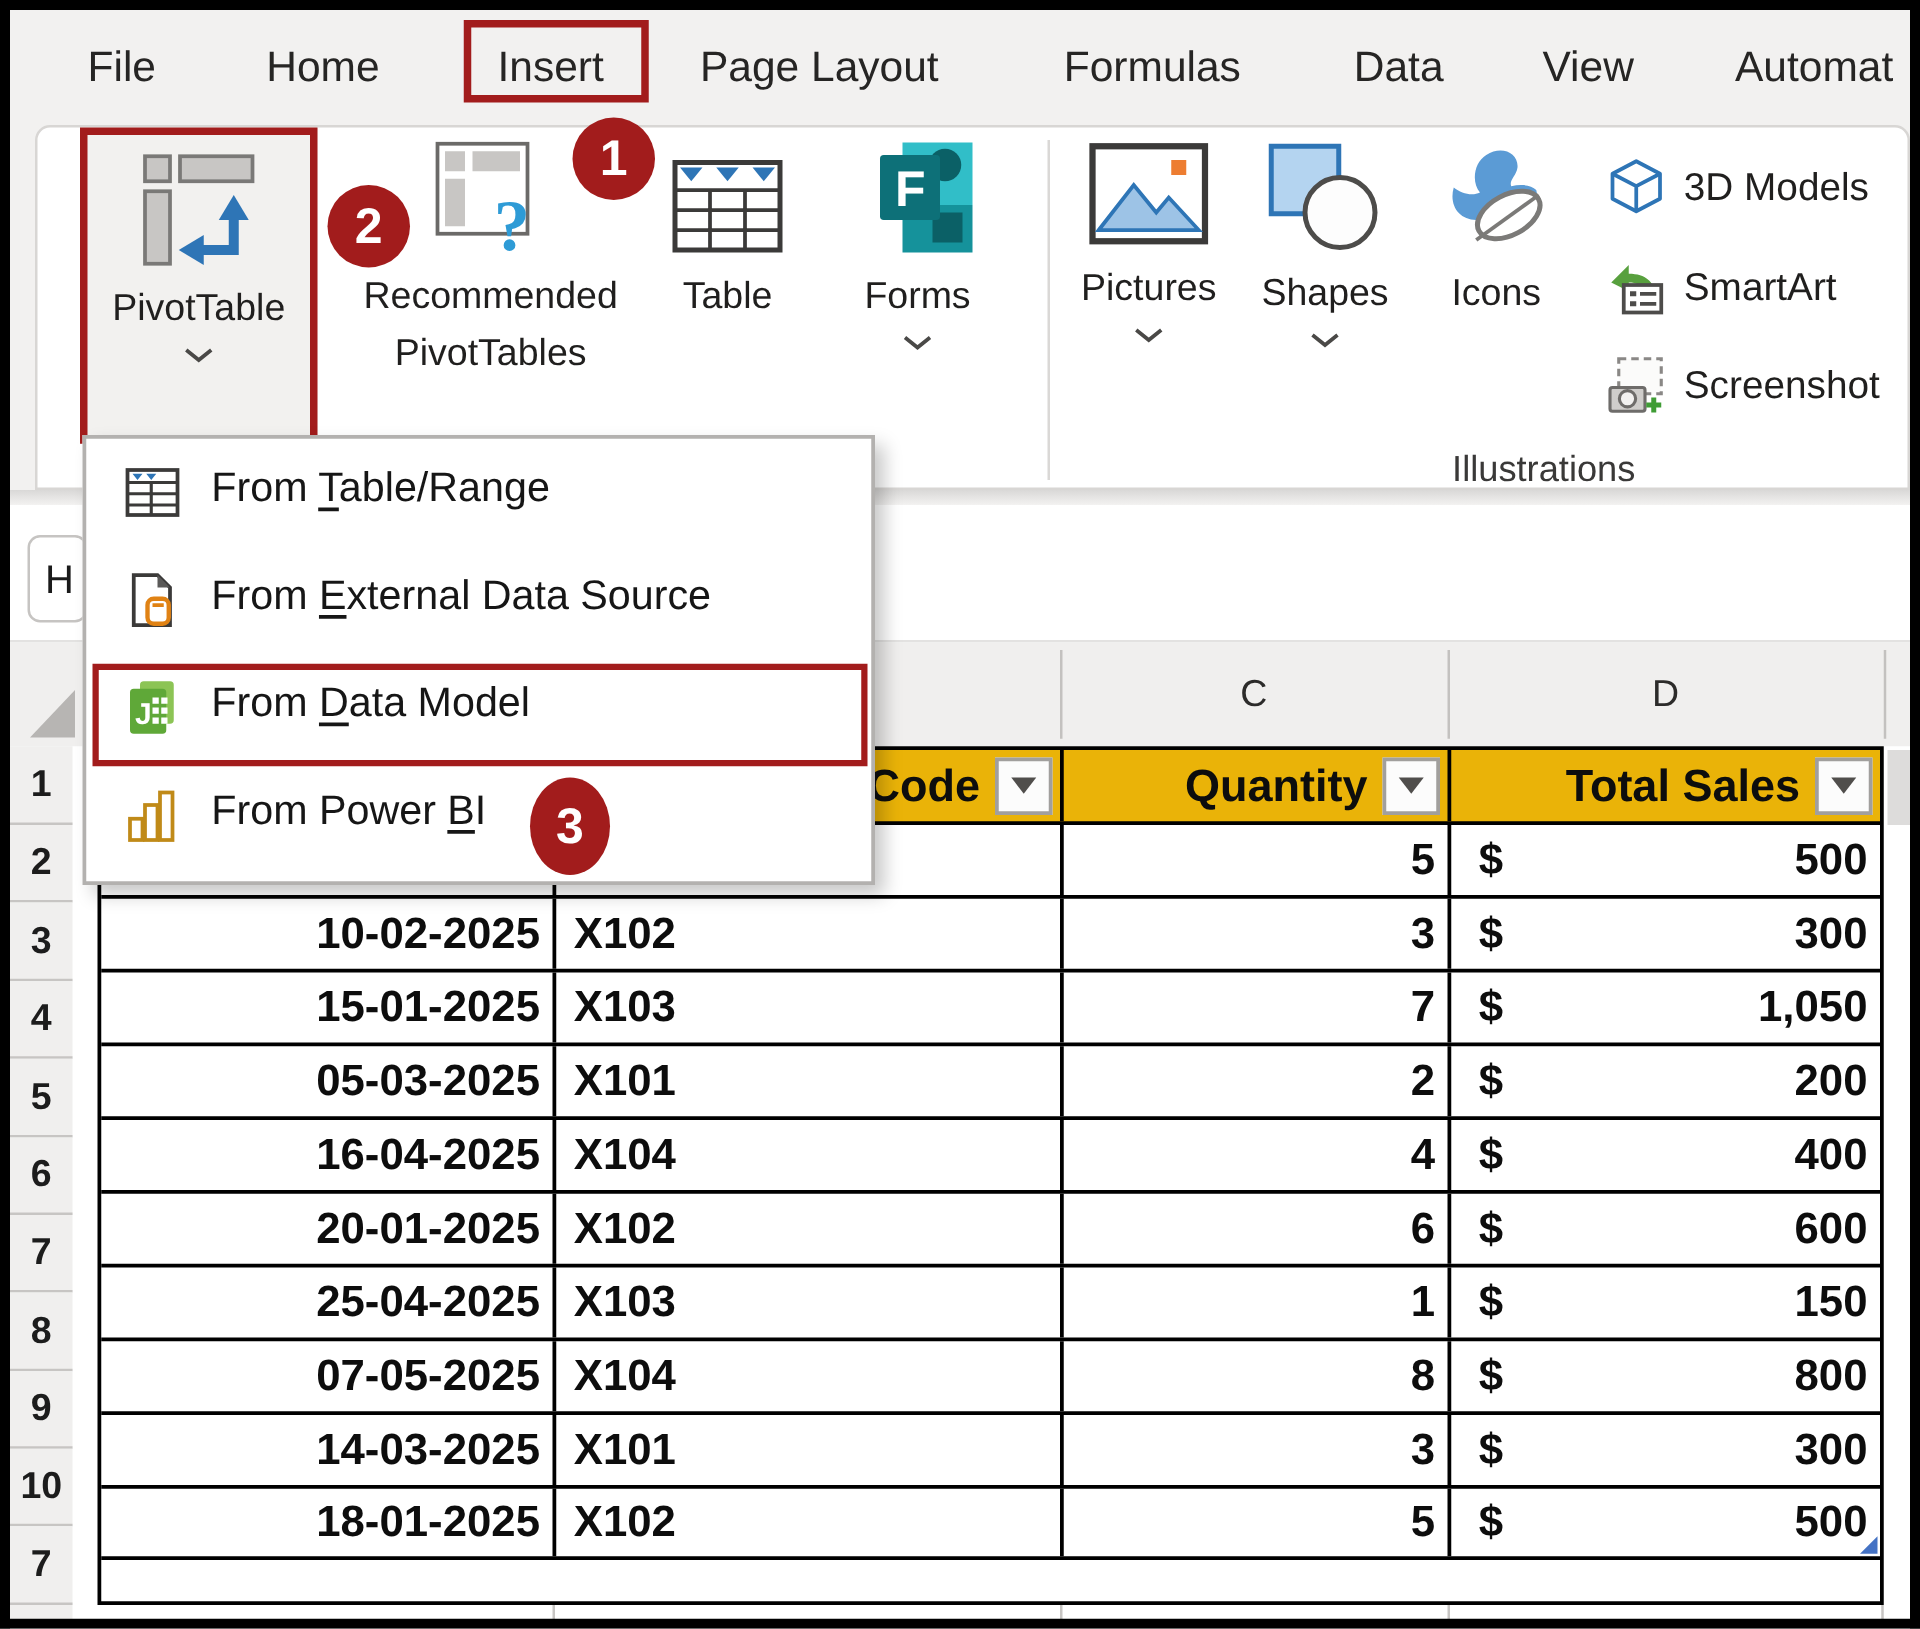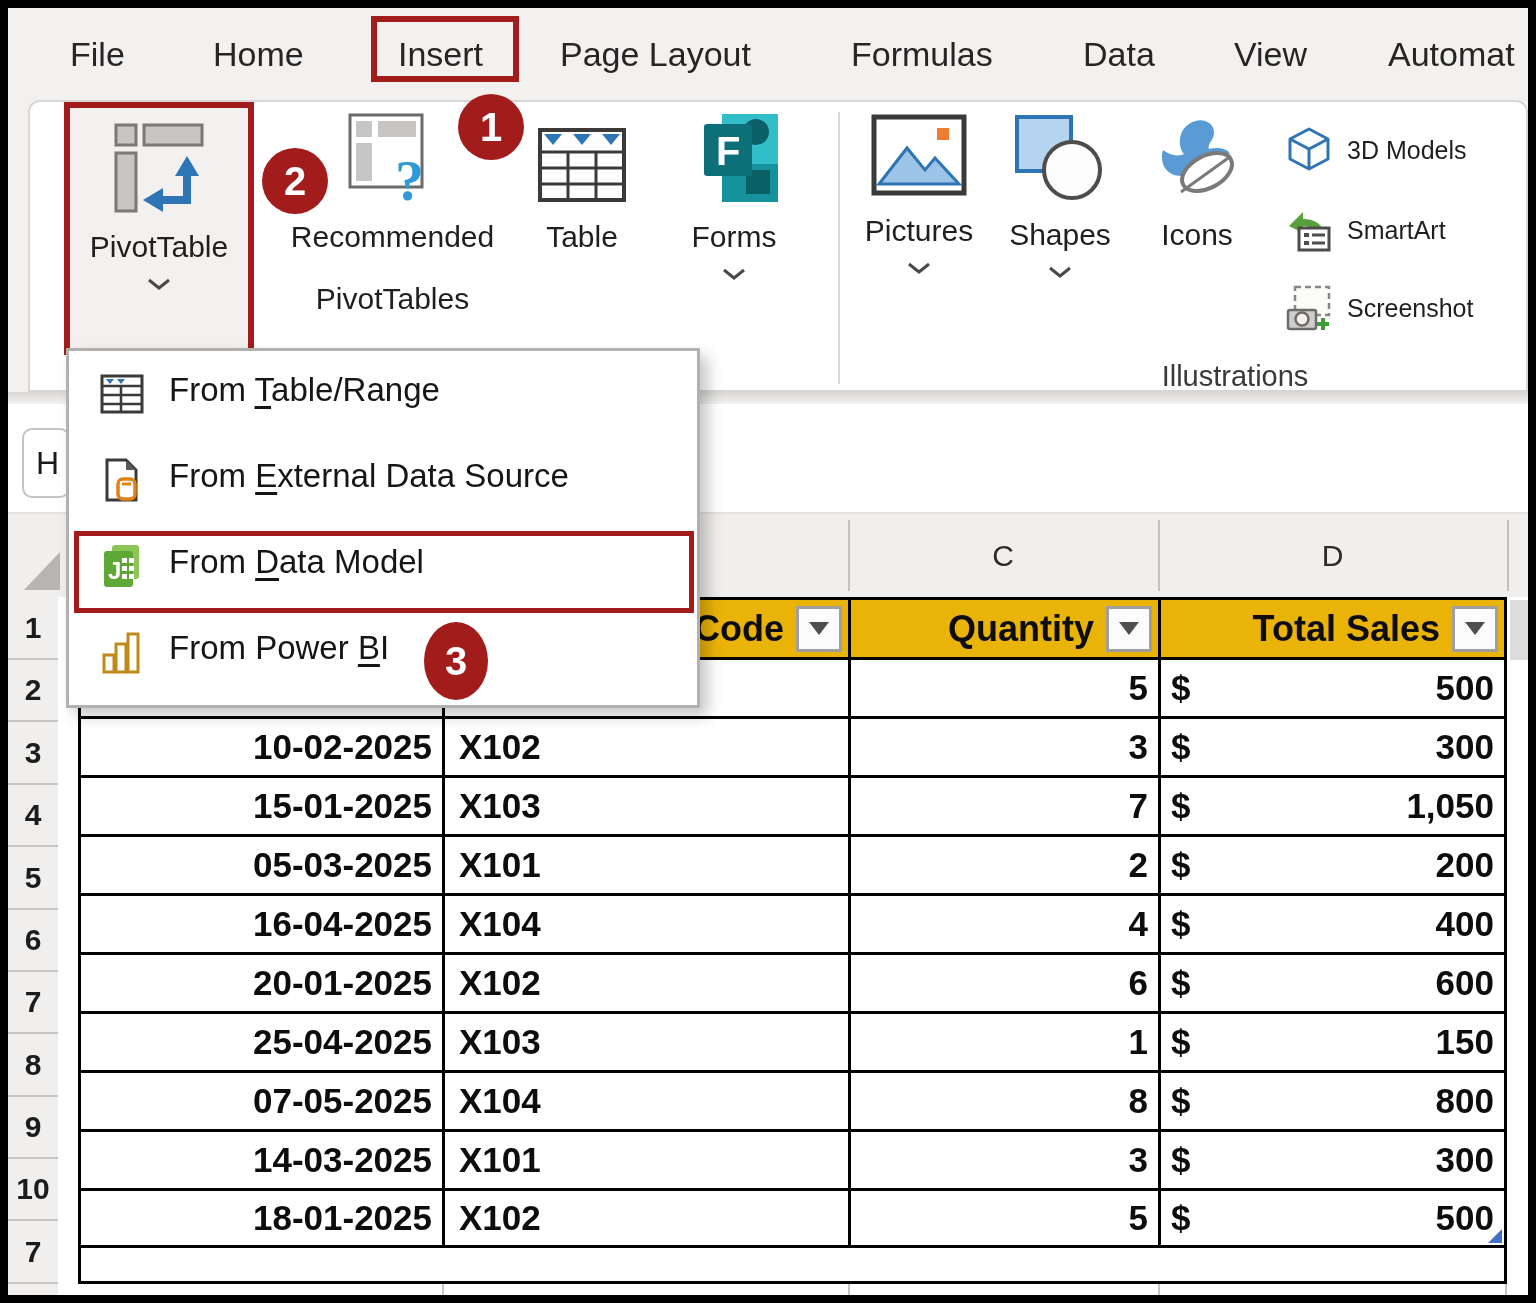--- a/index.html
+++ b/index.html
@@ -17,21 +17,21 @@
   #ribbonzone{left:8px;top:100px;width:1520px;height:292px;background:#f2f1f0;}
   #ribboncard{left:28px;top:100px;width:1500px;height:292px;background:#fff;border:2px solid #d8d6d4;border-radius:12px 12px 0 0;}
   #ribbonshade{left:8px;top:392px;width:1520px;height:12px;background:linear-gradient(#d9d8d7,#f3f2f1);}
   .rbtn{position:absolute;display:flex;flex-direction:column;align-items:center;}
   .rlabel{font-size:30px;color:#201f1e;margin-top:10px;white-space:nowrap;text-align:center;line-height:46px;}
   .chev{margin-top:8px;}
   #pivot-box{left:64px;top:102px;width:190px;height:253px;border:6px solid #a21c1c;background:#f2f1ef;z-index:25;
              display:flex;flex-direction:column;align-items:center;}
   .vdivider{width:2px;background:#dad8d6;}
   .rrow{position:absolute;display:flex;align-items:center;gap:14px;}
-  .rrow .rlabel{margin-top:0;font-size:25px;}
+  .rrow .rlabel{margin-top:0;font-size:31px;}
   #illus{left:1080px;top:360px;width:310px;text-align:center;font-size:29px;color:#3a3938;}
   
   #fband{left:8px;top:404px;width:1520px;height:110px;background:#fff;border-bottom:2px solid #e3e2e1;}
   #namebox{left:22px;top:428px;width:48px;height:70px;background:#fff;border:2px solid #c6c4c2;border-radius:10px;
            font-size:32px;display:flex;align-items:center;padding-left:12px;color:#1a1a1a;}
   
   #colstrip{left:8px;top:514px;width:1520px;height:83px;background:#f0efee;}
   .colletter{position:absolute;top:514px;height:83px;display:flex;align-items:center;justify-content:center;
              font-size:30px;color:#2c2b2a;}
   .colsep{position:absolute;top:520px;height:71px;width:2px;background:#c3c1bf;}
@@ -41,21 +41,21 @@
           display:flex;align-items:center;justify-content:center;font-size:30px;font-weight:600;color:#1c1c1c;}
   
   #grid{left:78px;top:597px;width:1429px;height:687px;border:3px solid #000;background:#fff;}
   .grow{display:flex;height:59px;border-bottom:3px solid #000;}
   .grow.ghead{height:60px;background:#eab308;}
   .grow.last{height:57px;border-bottom:3px solid #000;}
   .cell{display:flex;align-items:center;font-size:35px;font-weight:600;color:#0d0d0d;padding-left:28px;}
   .cdate{width:364px;border-right:3px solid #000;justify-content:flex-end;padding-right:10px;}
   .ccode{width:406px;border-right:3px solid #000;justify-content:flex-start;padding-left:14px;}
   .cqty{width:310px;border-right:3px solid #000;justify-content:flex-end;padding-right:10px;}
-  .csales{flex:1;justify-content:space-between;padding-left:10px;padding-right:10px;position:relative;border-radius:19px;}
+  .csales{flex:1;justify-content:space-between;padding-left:22px;padding-right:10px;position:relative;border-radius:19px;}
   .hcell{font-weight:700;font-size:36px;}
   .hflex{justify-content:flex-end;gap:12px;padding-right:6px;}
   .filter-btn{width:46px;height:46px;background:#fcfcfc;border:3px solid #a19f9d;display:flex;align-items:center;justify-content:center;flex:none;}
   .ftri{width:0;height:0;border-left:10px solid transparent;border-right:10px solid transparent;border-top:13px solid #504e4c;}
   #handle{position:absolute;right:2px;bottom:2px;width:0;height:0;border-left:14px solid transparent;border-bottom:14px solid #4472c4;}
   .stubline{position:absolute;top:1284px;height:12px;width:2px;background:#c7c5c3;}
   #hdr-sliver{left:1510px;top:600px;width:18px;height:60px;background:#dddcdb;}
   
   #dropdown{left:66px;top:348px;width:634px;height:360px;background:#fff;border:3px solid #b3b1af;
             box-shadow:8px 8px 14px rgba(0,0,0,.22);z-index:30;}
@@ -112,21 +112,21 @@
     <span>
       <svg width="92" height="92" viewBox="0 0 92 92">
         <rect x="3" y="3" width="72" height="72" fill="#fff" stroke="#6b6a68" stroke-width="3"></rect>
         <rect x="9" y="9" width="16" height="16" fill="#c8c6c4"></rect>
         <rect x="31" y="9" width="38" height="16" fill="#c8c6c4"></rect>
         <rect x="9" y="31" width="16" height="38" fill="#c8c6c4"></rect>
         <text x="48" y="88" font-size="58" font-weight="bold" fill="#2e9bd6" font-family="Liberation Serif,serif">?</text>
       </svg>
     </span>
     <span class="rlabel">Recommended</span>
-    <span class="rlabel" style="margin-top:16px">PivotTables</span>
+    <span class="rlabel" style="margin-top:0">PivotTables</span>
   </div>
 
   <div class="rbtn" style="left:532px;top:112px;width:100px">
     <span>
       <svg width="92" height="92" viewBox="0 0 92 92">
         <rect x="4" y="18" width="84" height="70" fill="#fff" stroke="#3b3a39" stroke-width="4"></rect>
         <path d="M4 40 H88 M4 56 H88 M4 72 H88 M32 40 V88 M60 40 V88" stroke="#3b3a39" stroke-width="3" fill="none"></path>
         <path d="M8 22 L26 22 L17 33 Z" fill="#2e75b6"></path>
         <path d="M37 22 L55 22 L46 33 Z" fill="#2e75b6"></path>
         <path d="M66 22 L84 22 L75 33 Z" fill="#2e75b6"></path>

